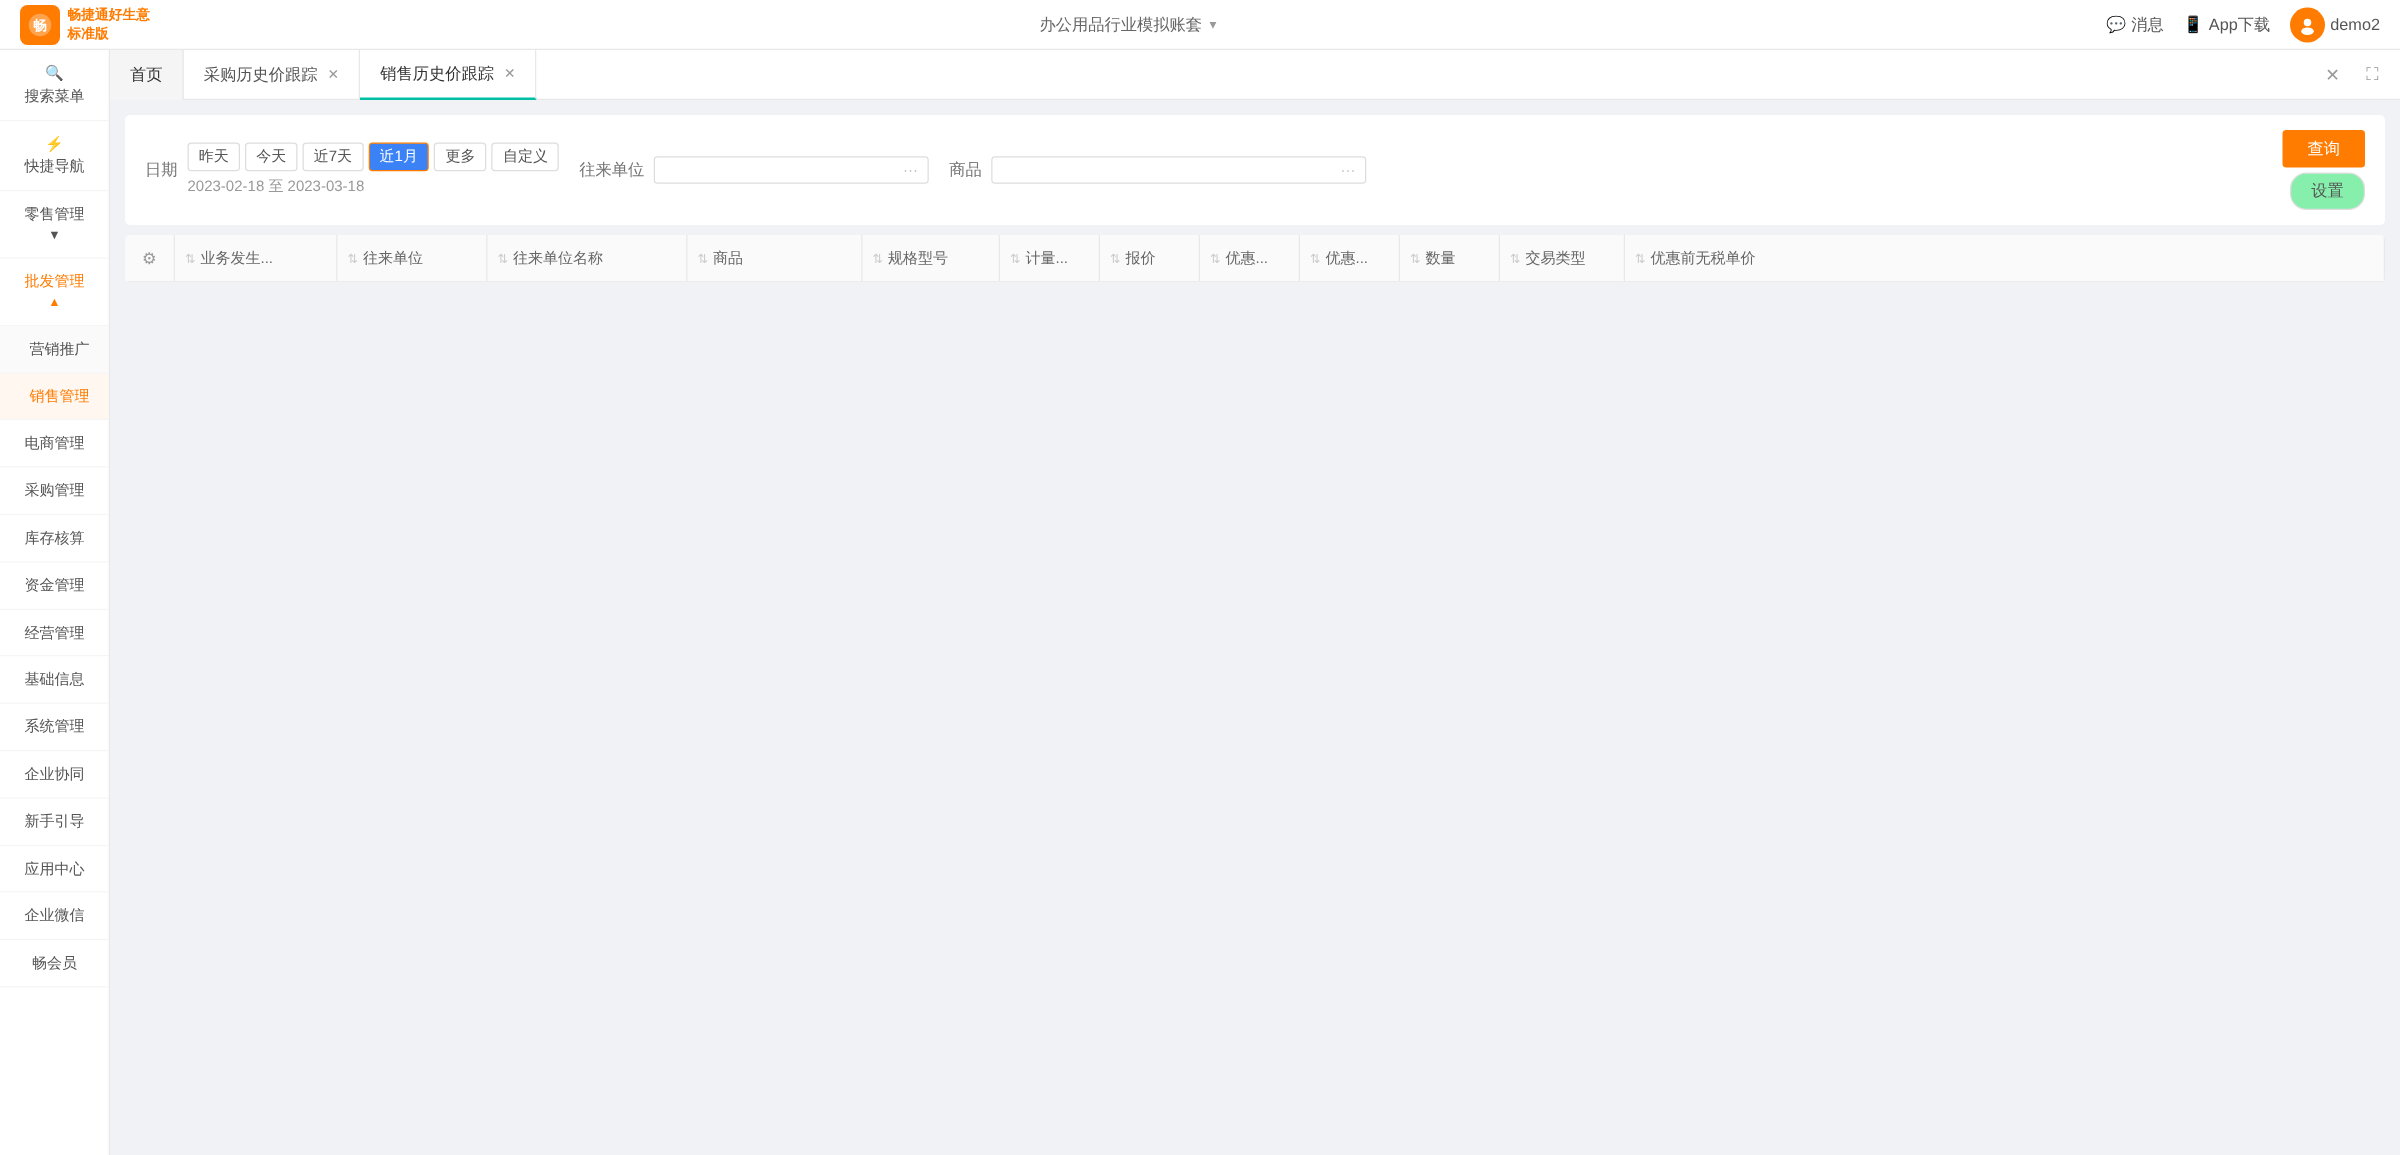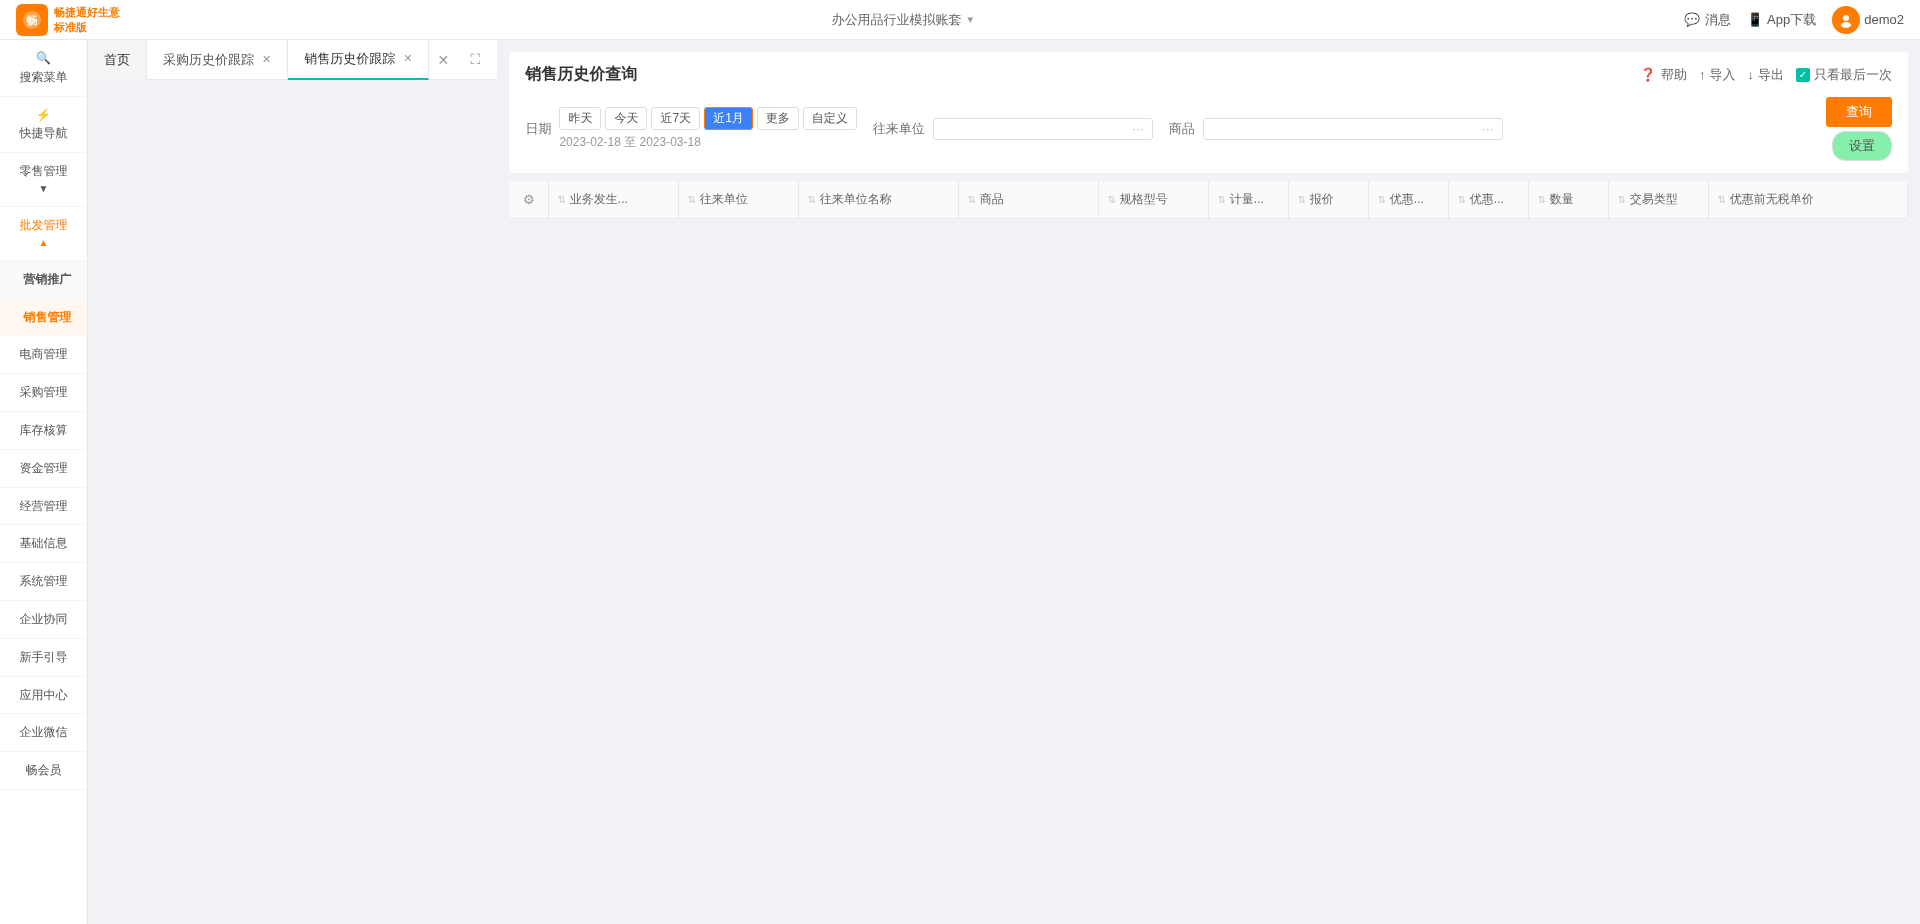--- a/index.html
+++ b/index.html
@@ -105,28 +105,27 @@
       cursor: pointer;
       font-size: 12px;
       color: #555;
       border-bottom: 1px solid #f5f5f5;
       gap: 2px;
       text-align: center;
       line-height: 1.4;
     }
     .sidebar-submenu {
       background: #fafafa;
-      font-weight: bold;
     }
 
     
     .content-area {
       flex: 1;
       display: flex;
-      flex-direction: row;
+      flex-direction: column;
       overflow: hidden;
     }
 
     
     .tab-bar {
       height: 40px;
       background: #fff;
       display: flex;
       align-items: center;
       border-bottom: 1px solid #e8e8e8;
@@ -517,41 +516,20 @@
       <div class="tab-actions">
         <div class="tab-action-btn">✕</div>
         <div class="tab-action-btn">⛶</div>
       </div>
     </div>
 
     <div class="page-content">
 
       <div class="query-panel">
 
-        <div class="page-title">
-          <span>销售历史价查询</span>
-          <div class="page-title-actions">
-            <div class="action-item">
-              <span>❓</span>
-              <span>帮助</span>
-            </div>
-            <div class="action-item">
-              <span>↑</span>
-              <span>导入</span>
-            </div>
-            <div class="action-item">
-              <span>↓</span>
-              <span>导出</span>
-            </div>
-            <div class="checkbox-wrapper">
-              <div class="checkbox-teal">✓</div>
-              <span>只看最后一次</span>
-            </div>
-          </div>
-        </div>
 
         <div class="filter-row">
           <div class="filter-group">
             <span class="filter-label">日期</span>
             <div style="display:flex; flex-direction:column; gap:2px;">
               <div class="date-buttons">
                 <button class="date-btn">昨天</button>
                 <button class="date-btn">今天</button>
                 <button class="date-btn">近7天</button>
                 <button class="date-btn active">近1月</button>

